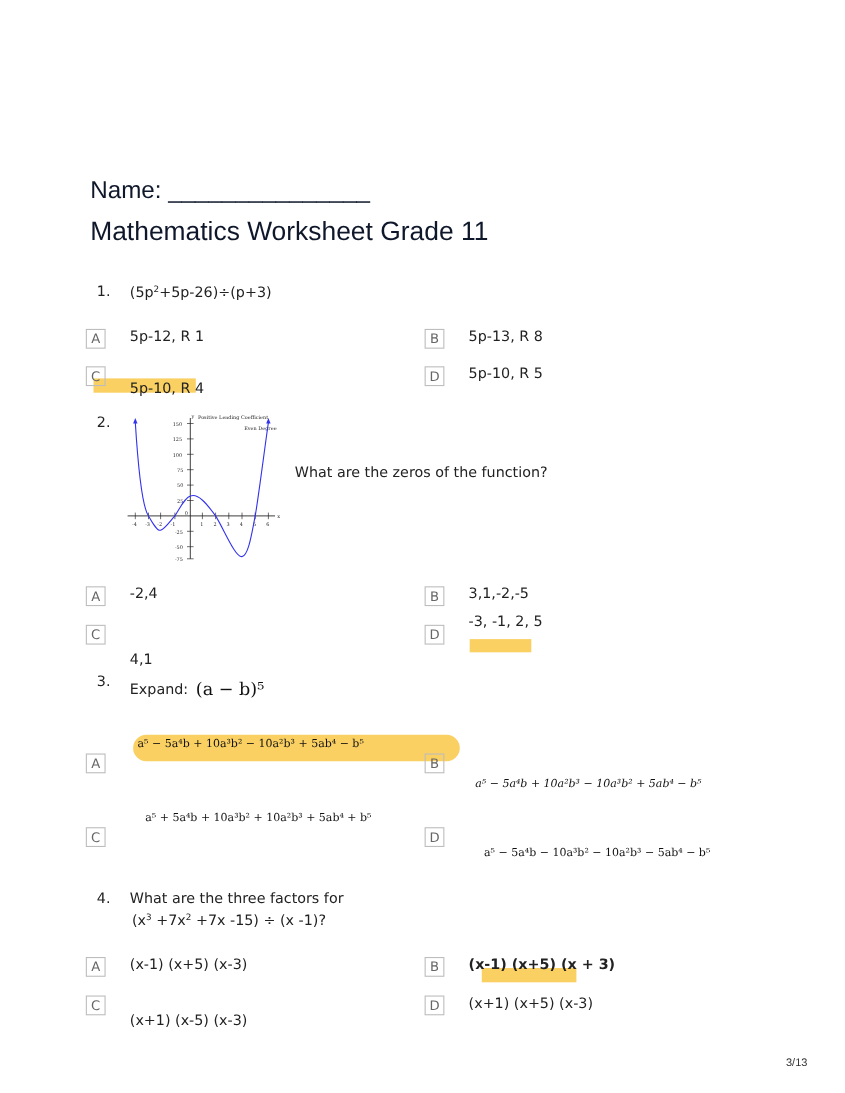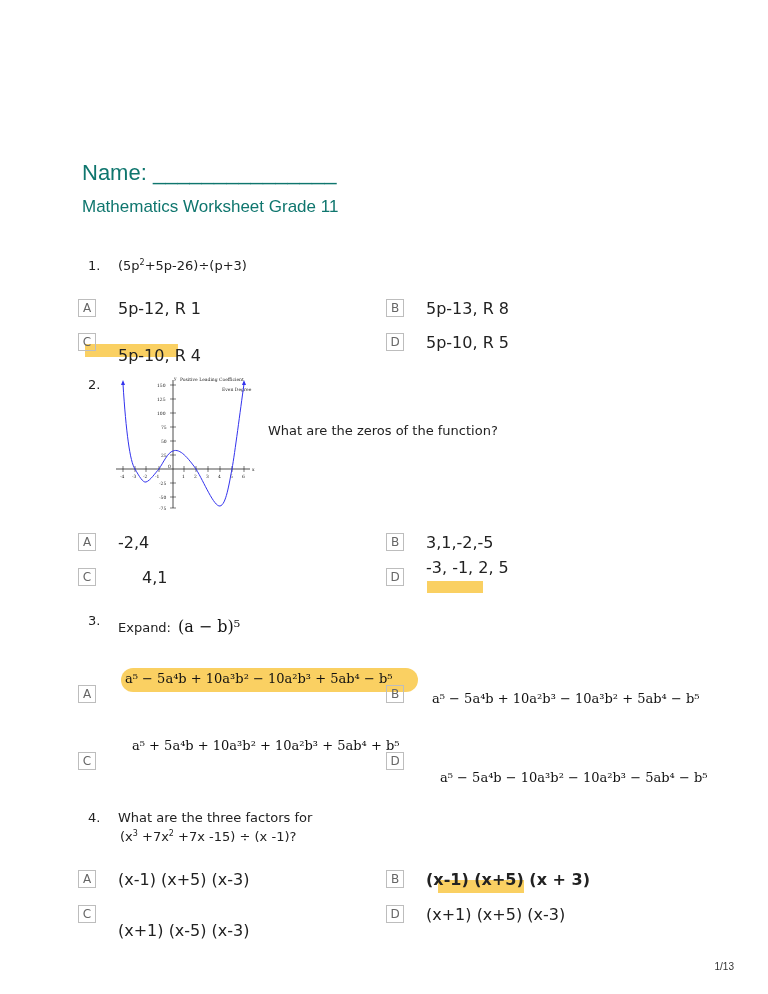--- a/index.html
+++ b/index.html
@@ -1,26 +1,26 @@
 <!DOCTYPE html>
 <html><head>
 <meta charset="utf-8">
 <style>
   html,body{margin:0;padding:0;background:#ffffff;}
   body{width:768px;height:994px;position:relative;overflow:hidden;font-family:"DejaVu Sans","Liberation Sans",sans-serif;color:#222;}
   .abs{position:absolute;}
-  .title{font-family:"Liberation Sans",sans-serif;color:#0f766e;}
+  .title{font-family:"Liberation Sans",sans-serif;color:#0f172a;}
   .name-line{left:82px;top:160px;font-size:22px;}
-  .ws-title{left:82px;top:197px;font-size:17px;}
+  .ws-title{left:82px;top:197px;font-size:24px;}
   .qnum{font-size:13px;color:#222;}
   .qtext{font-size:13px;color:#222;}
   .optbox{width:18px;height:18px;border:1px solid #bdbdbd;font-size:12px;color:#666;display:flex;align-items:center;justify-content:center;box-sizing:border-box;background:#fff;}
-  .opttext{font-size:16px;color:#222;white-space:nowrap;text-align:right;}
+  .opttext{font-size:13px;color:#222;white-space:nowrap;text-align:right;}
   .hl{background:#f9c847;opacity:0.85;}
-  .math{font-family:"DejaVu Serif","Liberation Serif",serif;font-size:13px;color:#111;white-space:nowrap;}
+  .math{font-family:"DejaVu Serif","Liberation Serif",serif;font-size:10px;color:#111;white-space:nowrap;}
   .pagenum{right:34px;top:961px;font-size:10px;color:#333;font-family:"Liberation Sans",sans-serif;}
   sup{font-size:8px;}
 </style>
 </head>
 <body>
 
 <div class="abs title name-line">Name: _______________</div>
 <div class="abs title ws-title">Mathematics Worksheet Grade 11</div>
 
 <div class="abs qnum" style="left:88px;top:258px;">1.</div>
@@ -101,34 +101,34 @@
     <polygon points="134,8 132,13 136,13" fill="#3333ee"></polygon>
   </svg>
 </div>
 
 <div class="abs optbox" style="left:78px;top:533px;">A</div>
 <div class="abs opttext" style="left:118px;top:533px;">-2,4</div>
 <div class="abs optbox" style="left:386px;top:533px;">B</div>
 <div class="abs opttext" style="left:426px;top:533px;">3,1,-2,-5</div>
 
 <div class="abs optbox" style="left:78px;top:568px;">C</div>
-<div class="abs opttext" style="left:118px;top:568px;margin-left:24px;">4,1</div>
+<div class="abs opttext" style="left:118px;top:593px;">4,1</div>
 <div class="abs hl" style="left:427px;top:581px;width:56px;height:12px;"></div>
 <div class="abs optbox" style="left:386px;top:568px;">D</div>
 <div class="abs opttext" style="left:426px;top:558px;">-3, -1, 2, 5</div>
 
 <div class="abs qnum" style="left:88px;top:613px;">3.</div>
 <div class="abs qtext" style="left:118px;top:620px;">Expand:</div>
 <div class="abs math" style="left:178px;top:617px;font-size:16px;">(a − b)⁵</div>
 
 <div class="abs hl" style="left:121px;top:668px;width:297px;height:24px;border-radius:12px;"></div>
 <div class="abs optbox" style="left:78px;top:685px;">A</div>
 <div class="abs math" style="left:125px;top:671px;">a⁵ − 5a⁴b + 10a³b² − 10a²b³ + 5ab⁴ − b⁵</div>
 <div class="abs optbox" style="left:386px;top:685px;background:transparent;">B</div>
-<div class="abs math" style="left:432px;top:691px;">a⁵ − 5a⁴b + 10a²b³ − 10a³b² + 5ab⁴ − b⁵</div>
+<div class="abs math" style="left:432px;top:707px;font-style:italic;">a⁵ − 5a⁴b + 10a²b³ − 10a³b² + 5ab⁴ − b⁵</div>
 
 <div class="abs optbox" style="left:78px;top:752px;">C</div>
 <div class="abs math" style="left:132px;top:738px;">a⁵ + 5a⁴b + 10a³b² + 10a²b³ + 5ab⁴ + b⁵</div>
 <div class="abs optbox" style="left:386px;top:752px;background:transparent;">D</div>
 <div class="abs math" style="left:440px;top:738px;margin-top:32px;">a⁵ − 5a⁴b − 10a³b² − 10a²b³ − 5ab⁴ − b⁵</div>
 
 <div class="abs qnum" style="left:88px;top:810px;">4.</div>
 <div class="abs qtext" style="left:118px;top:810px;">What are the three factors for</div>
 <div class="abs qtext" style="left:120px;top:829px;"><span>(x</span><sup>3</sup><span> +7x</span><sup>2</sup><span> +7x -15) ÷ (x -1)?</span></div>
 
@@ -136,13 +136,13 @@
 <div class="abs opttext" style="left:118px;top:870px;">(x-1) (x+5) (x-3)</div>
 <div class="abs hl" style="left:438px;top:880px;width:86px;height:13px;"></div>
 <div class="abs optbox" style="left:386px;top:870px;">B</div>
 <div class="abs opttext" style="left:426px;top:870px;font-weight:bold;">(x-1) (x+5) (x + 3)</div>
 
 <div class="abs optbox" style="left:78px;top:905px;">C</div>
 <div class="abs opttext" style="left:118px;top:905px;margin-top:16px;">(x+1) (x-5) (x-3)</div>
 <div class="abs optbox" style="left:386px;top:905px;">D</div>
 <div class="abs opttext" style="left:426px;top:905px;">(x+1) (x+5) (x-3)</div>
 
-<div class="abs pagenum">1/13</div>
+<div class="abs pagenum">3/13</div>
 
 </body></html>

